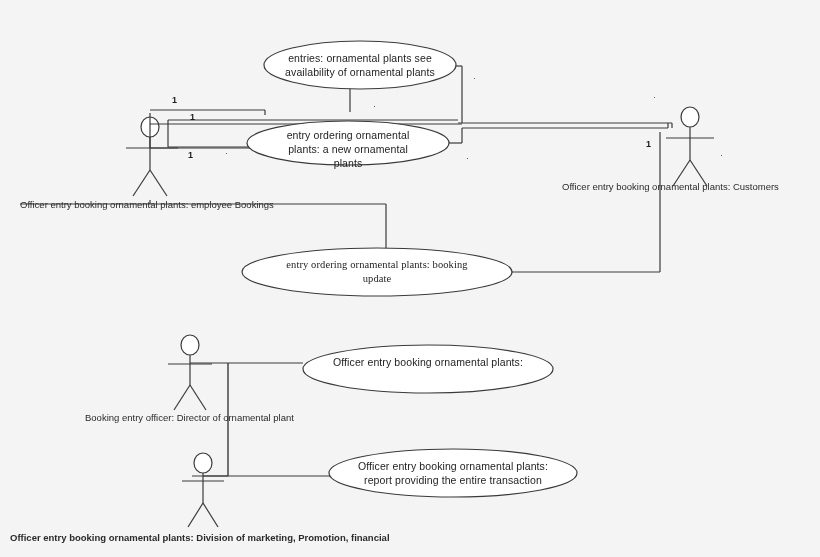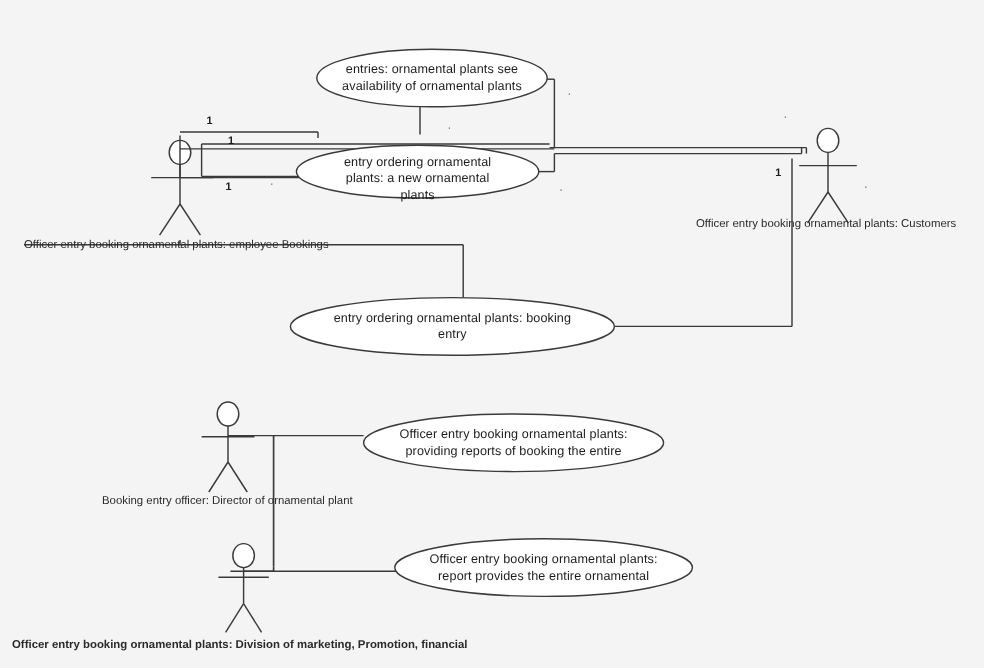--- a/index.html
+++ b/index.html
@@ -172,38 +172,37 @@
     <span>entries: ornamental plants see</span><br>
     <span>availability of ornamental plants</span>
   </div>
 
   <div class="usecase-label" style="left:265px; top:128px; width:166px;">
     <span>entry ordering ornamental</span><br>
     <span>plants: a new ornamental</span><br>
     <span>plants</span>
   </div>
 
-  <div class="usecase-label" style="left:252px; top:258px; width:250px;">
+  <div class="usecase-label" style="left:252px; top:258px; width:250px;font-family:Liberation Serif, serif;">
     <span>entry ordering ornamental plants: booking</span><br>
-    <span>entry</span>
+    <span>update</span>
   </div>
 
   <div class="usecase-label" style="left:308px; top:355px; width:240px;">
     <span>Officer entry booking ornamental plants:</span><br>
-    <span>providing reports of booking the entire</span>
   </div>
 
   <div class="usecase-label" style="left:333px; top:459px; width:240px;">
     <span>Officer entry booking ornamental plants:</span><br>
-    <span>report provides the entire ornamental</span>
+    <span>report providing the entire transaction</span>
   </div>
 
   <div class="actor-label" style="left:20px; top:199px;">Officer entry booking ornamental plants: employee Bookings</div>
 
-  <div class="actor-label" style="left:580px; top:181px;">Officer entry booking ornamental plants: Customers</div>
+  <div class="actor-label" style="left:562px; top:181px;">Officer entry booking ornamental plants: Customers</div>
 
   <div class="actor-label" style="left:72px; top:412px;padding-left:13px;">Booking entry officer: Director of ornamental plant</div>
 
   <div class="actor-label" style="left:10px; top:532px;font-weight:bold;">Officer entry booking ornamental plants: Division of marketing, Promotion, financial</div>
 
   <div class="mult-label" style="left:172px; top:95px;">1</div>
 
   <div class="mult-label" style="left:190px; top:112px;">1</div>
 
   <div class="mult-label" style="left:188px; top:150px;">1</div>

